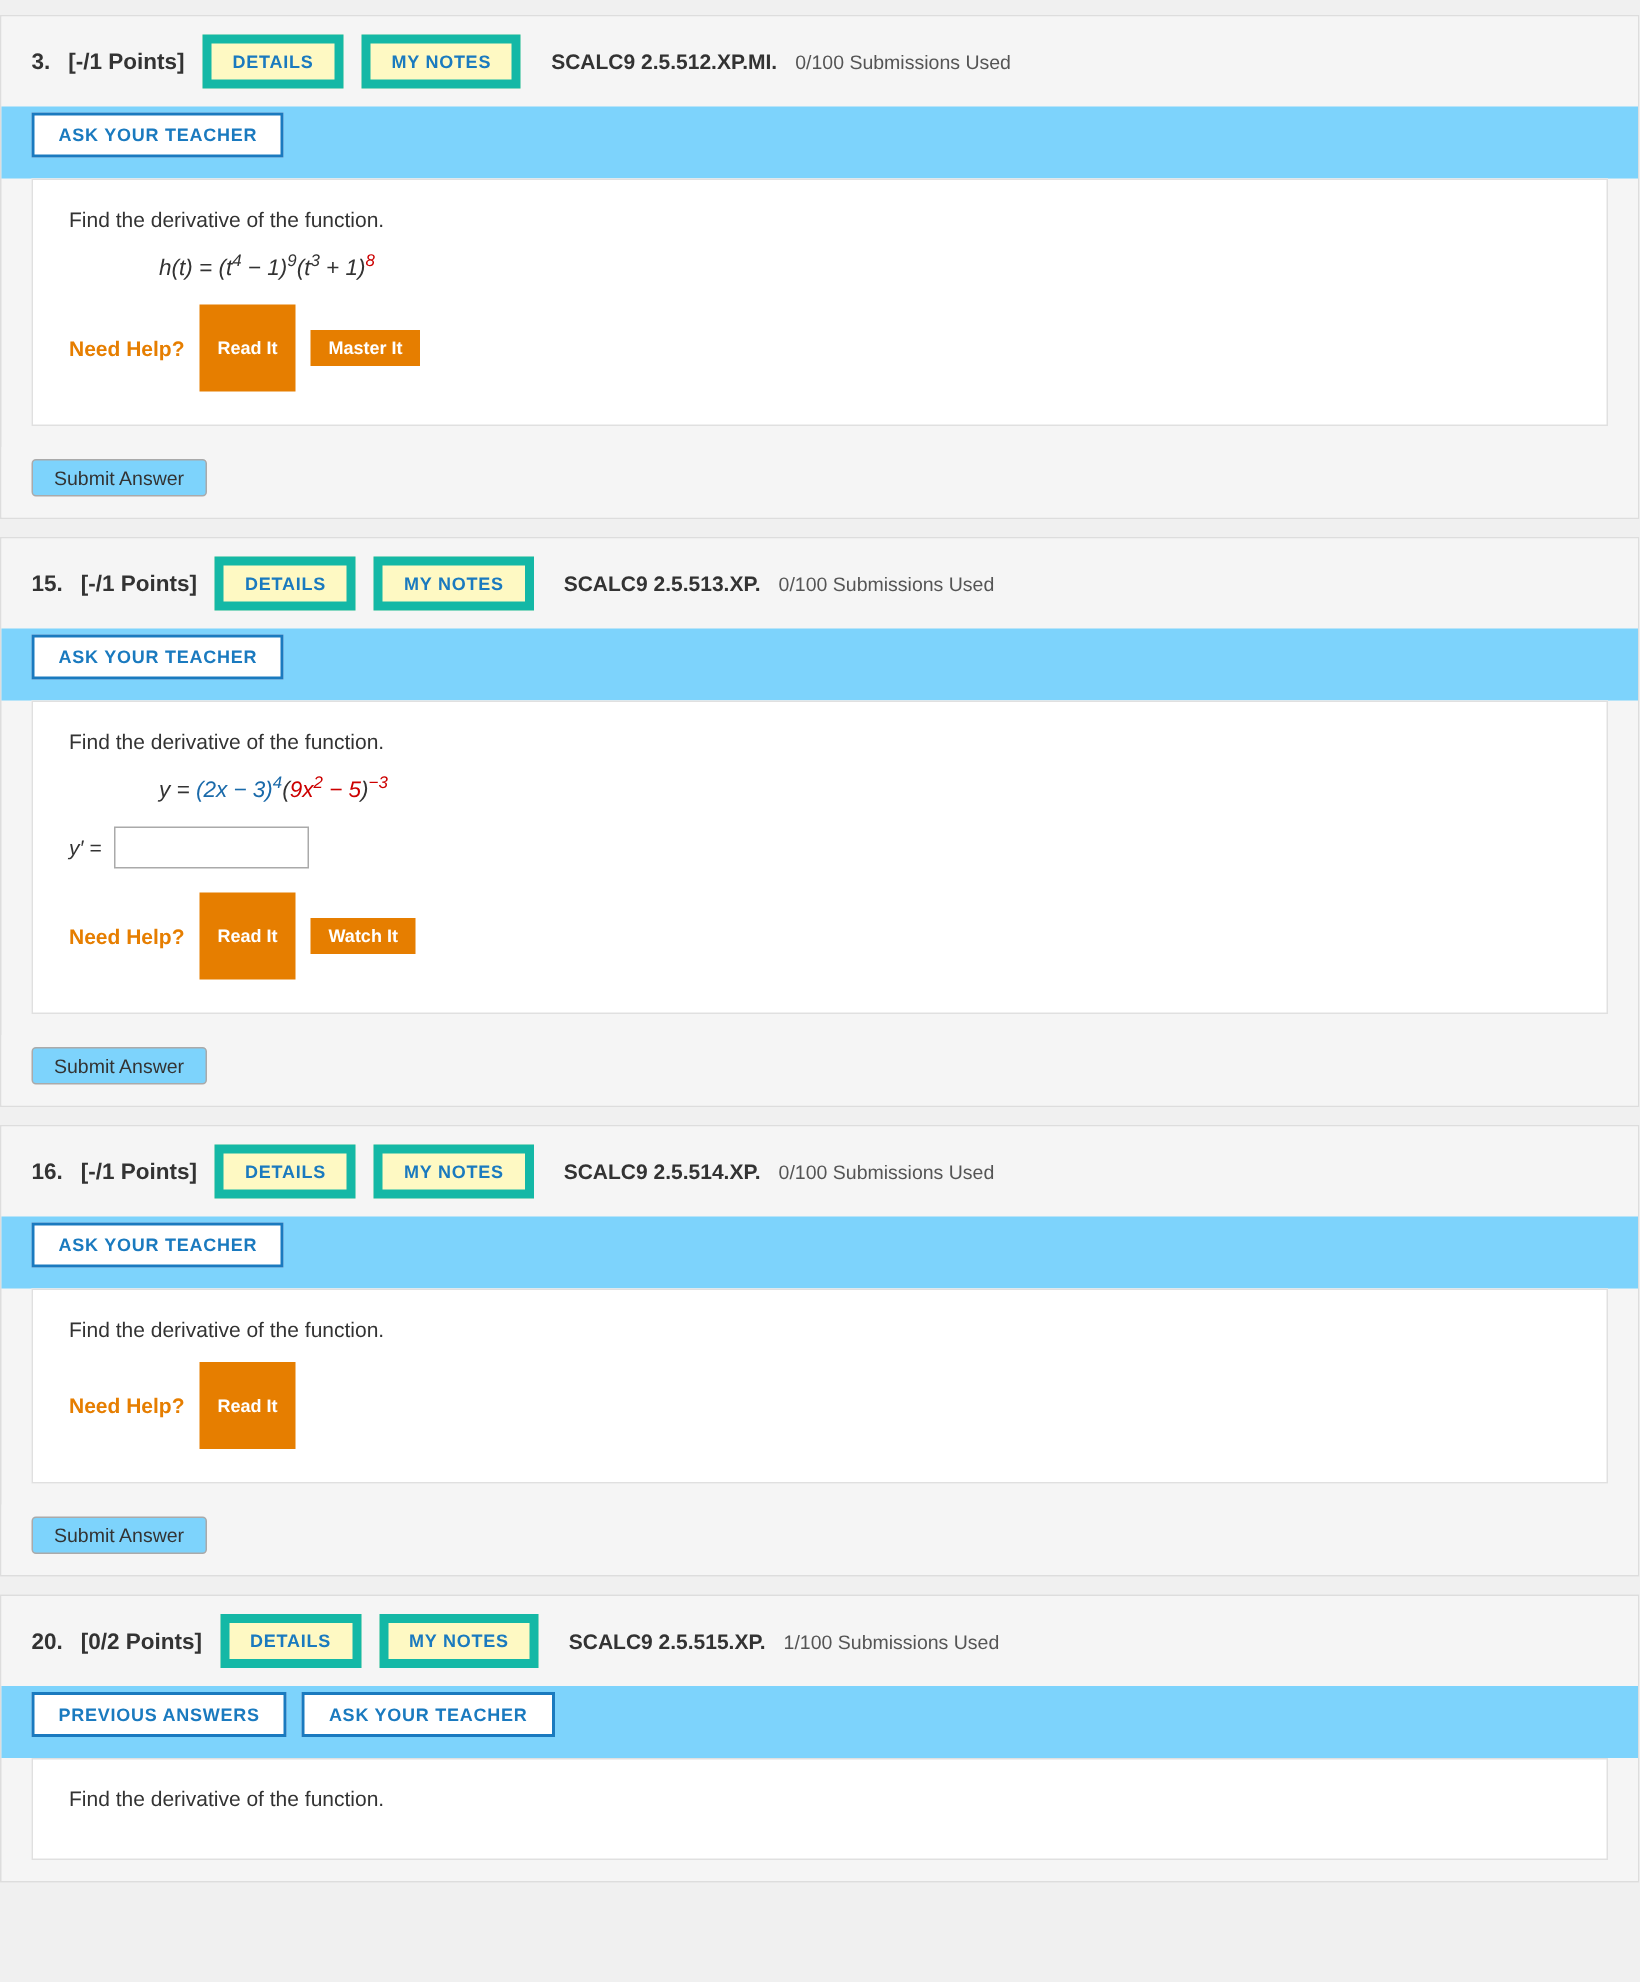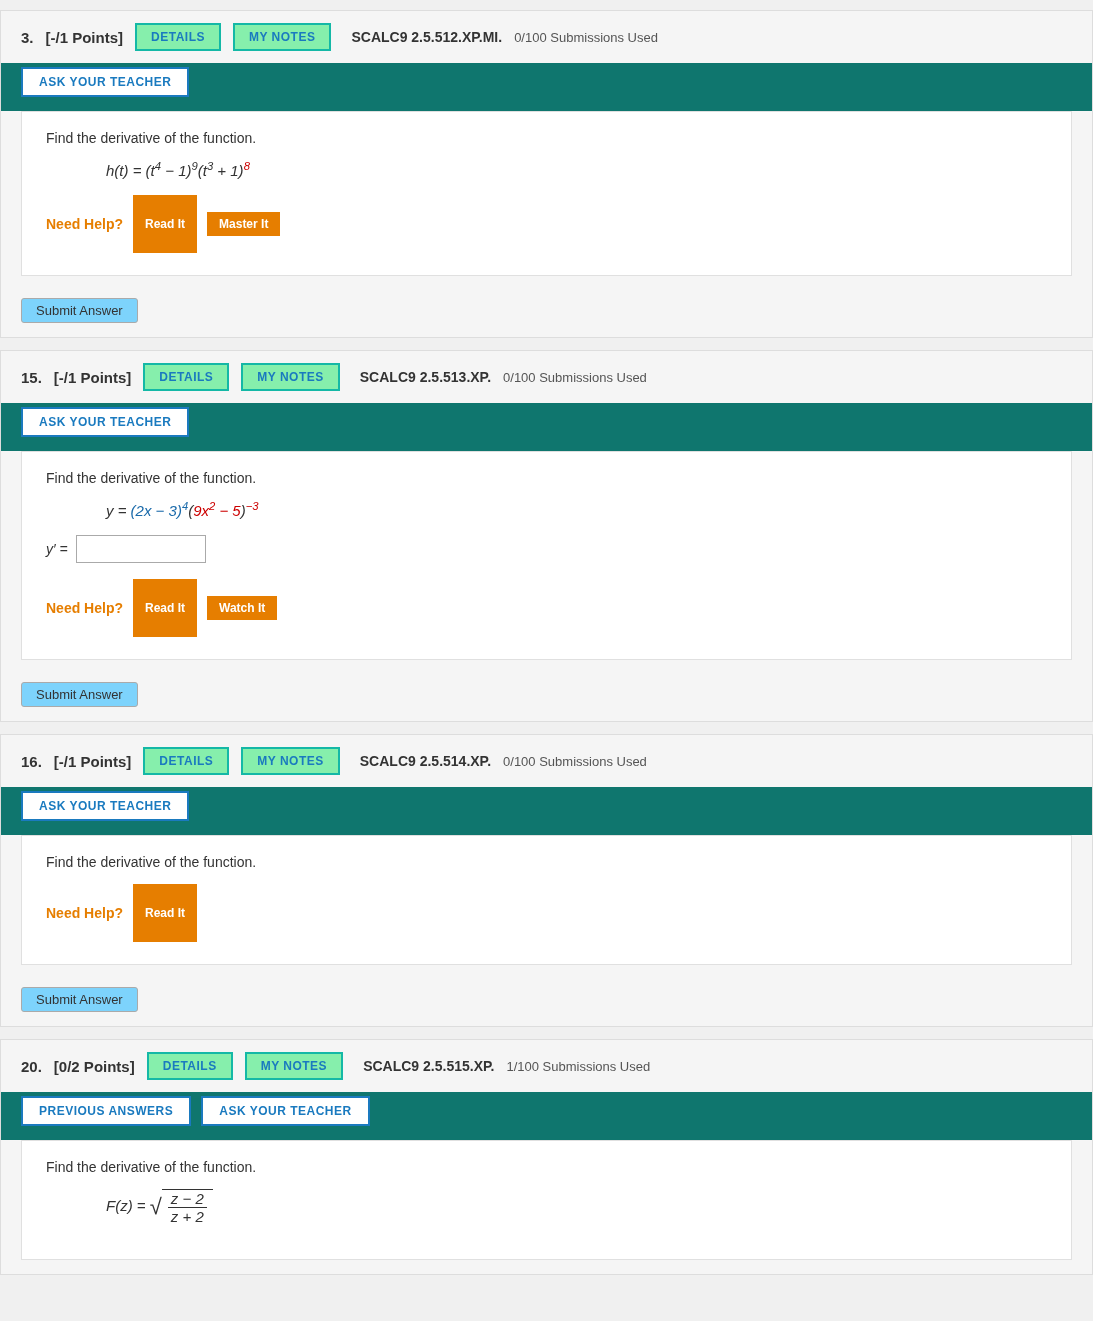--- a/index.html
+++ b/index.html
@@ -26,42 +26,42 @@
       gap: 12px;
       background: #f5f5f5;
     }
     .question-number {
       font-weight: bold;
       font-size: 15px;
       color: #333;
       white-space: nowrap;
     }
     .btn-details, .btn-my-notes {
-      border: 2px solid #14b8a6;
-      background: #86efac;
+      border: 6px solid #14b8a6;
+      background: #fef9c3;
       color: #1a7abf;
       font-weight: bold;
       font-size: 12px;
       padding: 5px 14px;
       cursor: pointer;
       letter-spacing: 0.5px;
     }
     .question-code {
       font-weight: bold;
       font-size: 14px;
       color: #333;
       margin-left: 8px;
     }
     .submissions-used {
       font-size: 13px;
       color: #555;
     }
     .ask-teacher-row {
       padding: 4px 32px 14px 20px;
-      background: #0f766e;
+      background: #7dd3fc;
       display: flex;
       gap: 10px;
     }
     .btn-ask-teacher {
       border: 2px solid #1a7abf;
       background: white;
       color: #1a7abf;
       font-weight: bold;
       font-size: 12px;
       padding: 6px 16px;
@@ -282,25 +282,16 @@
       <button class="btn-my-notes">MY NOTES</button>
       <span class="question-code">SCALC9 2.5.515.XP.</span>
       <span class="submissions-used">1/100 Submissions Used</span>
     </div>
     <div class="ask-teacher-row">
       <button class="btn-prev-answers">PREVIOUS ANSWERS</button>
       <button class="btn-ask-teacher">ASK YOUR TEACHER</button>
     </div>
     <div class="question-content">
       <div class="find-derivative-text">Find the derivative of the function.</div>
-      <div class="math-formula">
-        <i>F</i>(<i>z</i>) =
-        <span style="font-size:22px; vertical-align:middle">√</span><span style="border-top:1.5px solid #333; display:inline-block; padding: 0 4px; vertical-align:middle;">
-          <span class="fraction-wrapper" style="display:inline-block; vertical-align:middle; text-align:center;">
-            <span class="fraction-num" style="display:block; border-bottom:1.5px solid #333; padding:0 3px;"><i>z</i> − 2</span>
-            <span class="fraction-den" style="display:block; padding:0 3px;"><i>z</i> + 2</span>
-          </span>
-        </span>
-      </div>
     </div>
   </div>
 
 </div>
 
 </body></html>

